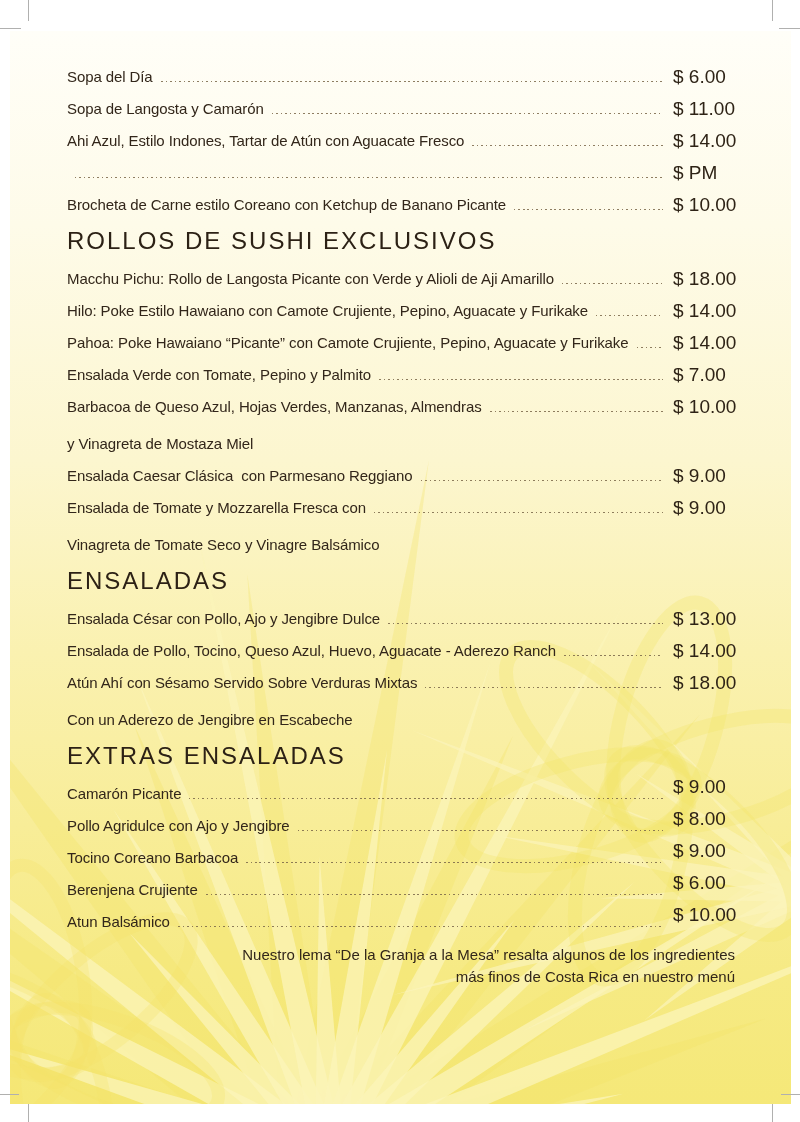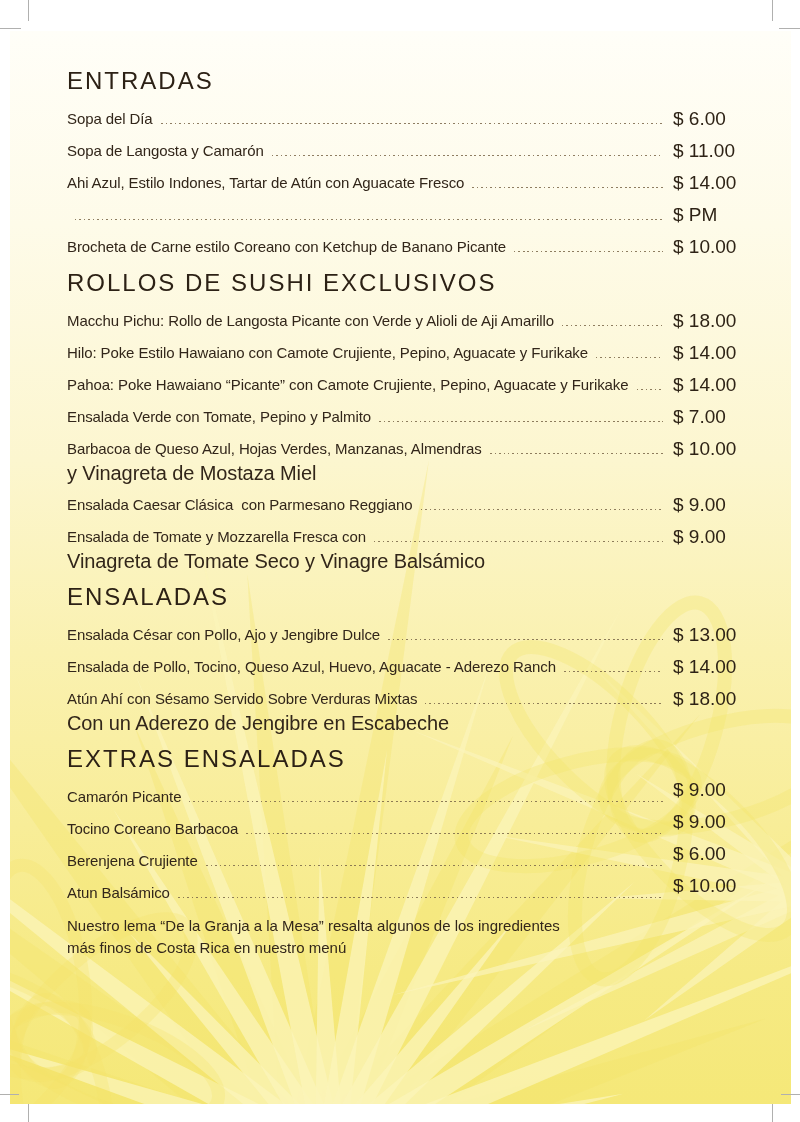--- a/index.html
+++ b/index.html
@@ -31,25 +31,25 @@
   .dots{
     flex:1;min-width:10px;height:1px;align-self:flex-end;
     margin:0 10px 5px 8px;
     background:repeating-linear-gradient(90deg,
       rgba(122,103,73,.85) 0 1.5px, transparent 1.5px 4.5px);
   }
   .price{
     width:62px;flex-shrink:0;font-size:19px;line-height:20px;
     white-space:nowrap;color:#2e2316;
   }
-  .line2{font-size:20px;line-height:20px;margin-top:4px;letter-spacing:-0.1px;}
+  .line2{font-size:15px;line-height:20px;margin-top:17px;letter-spacing:-0.1px;}
   
   #sections section:nth-child(5) .price{position:relative;top:-7px;}
   .footer{
-    margin-top:8px;text-align:left;font-size:15px;line-height:22px;
+    margin-top:8px;text-align:right;font-size:15px;line-height:22px;
     color:#32261a;
   }
   .mark{position:absolute;background:#b0b0af;z-index:3;}
   .m-tl-v{left:28px;top:0;width:1px;height:21px;}
   .m-tl-h{left:0;top:28px;width:21px;height:1px;}
   .m-tr-v{left:772px;top:0;width:1px;height:21px;}
   .m-tr-h{left:779px;top:28px;width:21px;height:1px;}
   .m-bl-h{left:0;top:1094px;width:19px;height:1px;}
   .m-bl-v{left:28px;top:1104px;width:1px;height:18px;}
   .m-br-h{left:781px;top:1094px;width:19px;height:1px;}
@@ -104,21 +104,20 @@
       <ellipse cx="40" cy="941.8" rx="44" ry="110" fill="none" stroke="#f3e468" stroke-width="13" opacity="0.28" transform="rotate(-10 40 1010)"></ellipse>
       <ellipse cx="40" cy="941.8" rx="44" ry="110" fill="none" stroke="#f3e468" stroke-width="13" opacity="0.28" transform="rotate(50 40 1010)"></ellipse>
       <ellipse cx="40" cy="941.8" rx="44" ry="110" fill="none" stroke="#f3e468" stroke-width="13" opacity="0.28" transform="rotate(110 40 1010)"></ellipse>
       <ellipse cx="40" cy="941.8" rx="44" ry="110" fill="none" stroke="#f3e468" stroke-width="13" opacity="0.28" transform="rotate(170 40 1010)"></ellipse>
       <ellipse cx="40" cy="941.8" rx="44" ry="110" fill="none" stroke="#f3e468" stroke-width="13" opacity="0.28" transform="rotate(230 40 1010)"></ellipse>
       <ellipse cx="40" cy="941.8" rx="44" ry="110" fill="none" stroke="#f3e468" stroke-width="13" opacity="0.28" transform="rotate(290 40 1010)"></ellipse>
     </svg>
   <div class="content">
     <div id="sections">
         <section>
-          <h2 class="section-title">ENTRADAS</h2>
           <div class="item-block">
             <div class="row">
               <span class="item-text">Sopa del Día</span>
               <span class="dots"></span>
               <span class="price">$ 6.00</span>
             </div>
           </div>
           <div class="item-block">
             <div class="row">
               <span class="item-text">Sopa de Langosta y Camarón</span>
@@ -228,20 +227,27 @@
             <div class="line2">Con un Aderezo de Jengibre en Escabeche</div>
           </div>
         </section>
         <section>
           <h2 class="section-title">EXTRAS ENSALADAS</h2>
           <div class="item-block">
             <div class="row">
               <span class="item-text">Camarón Picante</span>
               <span class="dots"></span>
               <span class="price">$ 9.00</span>
+            </div>
+          </div>
+          <div class="item-block">
+            <div class="row">
+              <span class="item-text">Pollo Agridulce con Ajo y Jengibre</span>
+              <span class="dots"></span>
+              <span class="price">$ 8.00</span>
             </div>
           </div>
           <div class="item-block">
             <div class="row">
               <span class="item-text">Tocino Coreano Barbacoa</span>
               <span class="dots"></span>
               <span class="price">$ 9.00</span>
             </div>
           </div>
           <div class="item-block">

